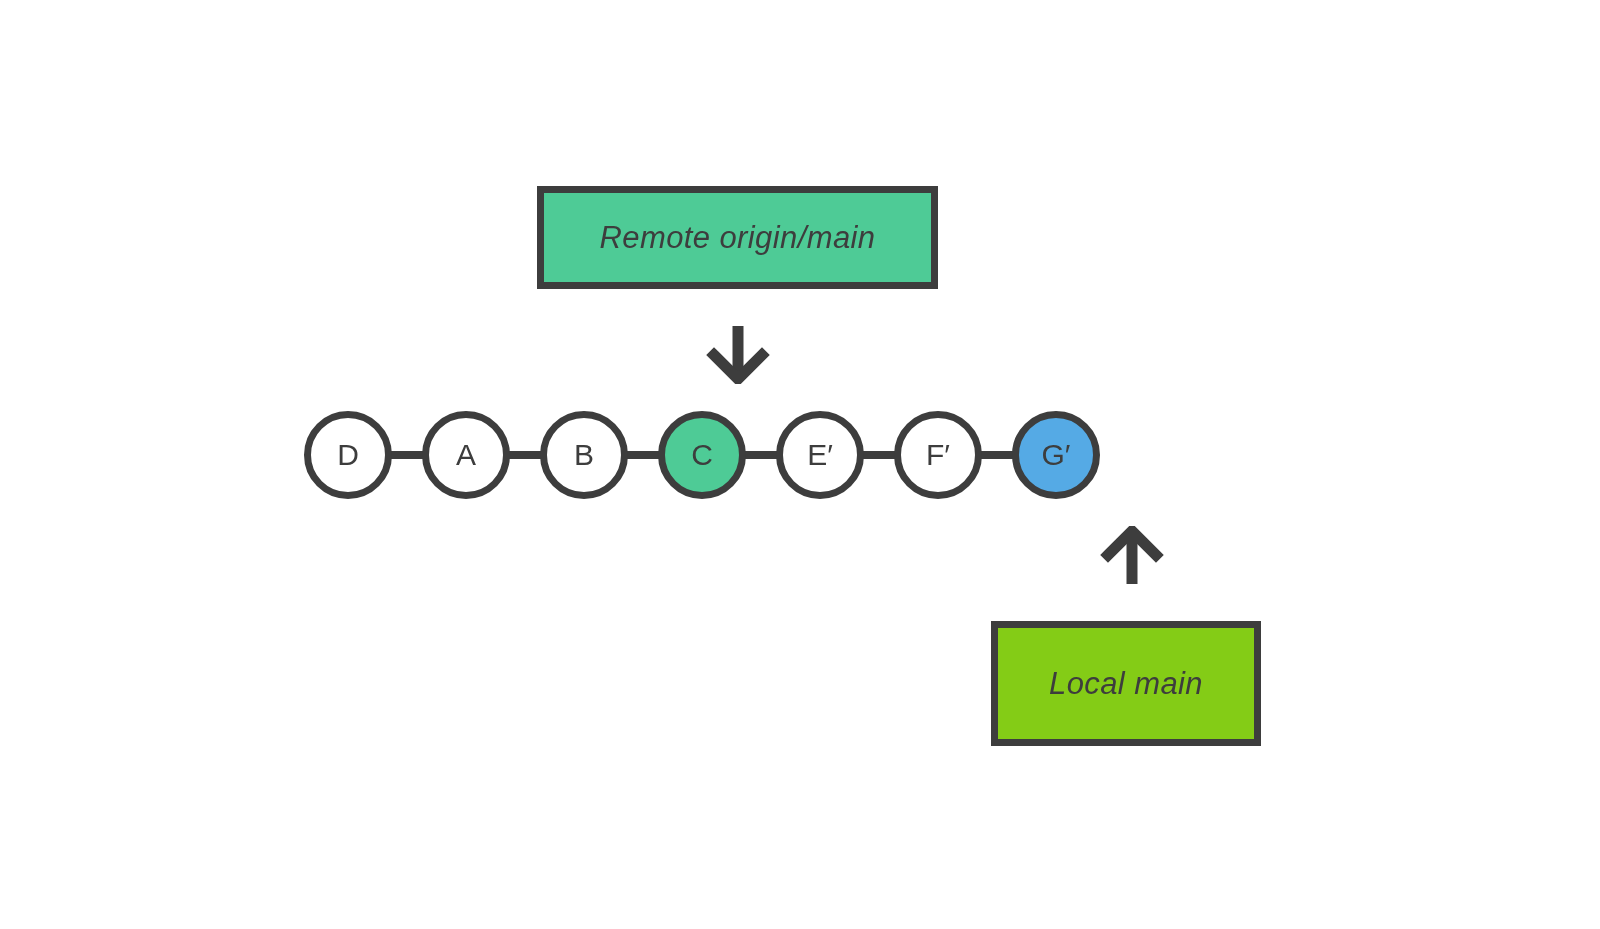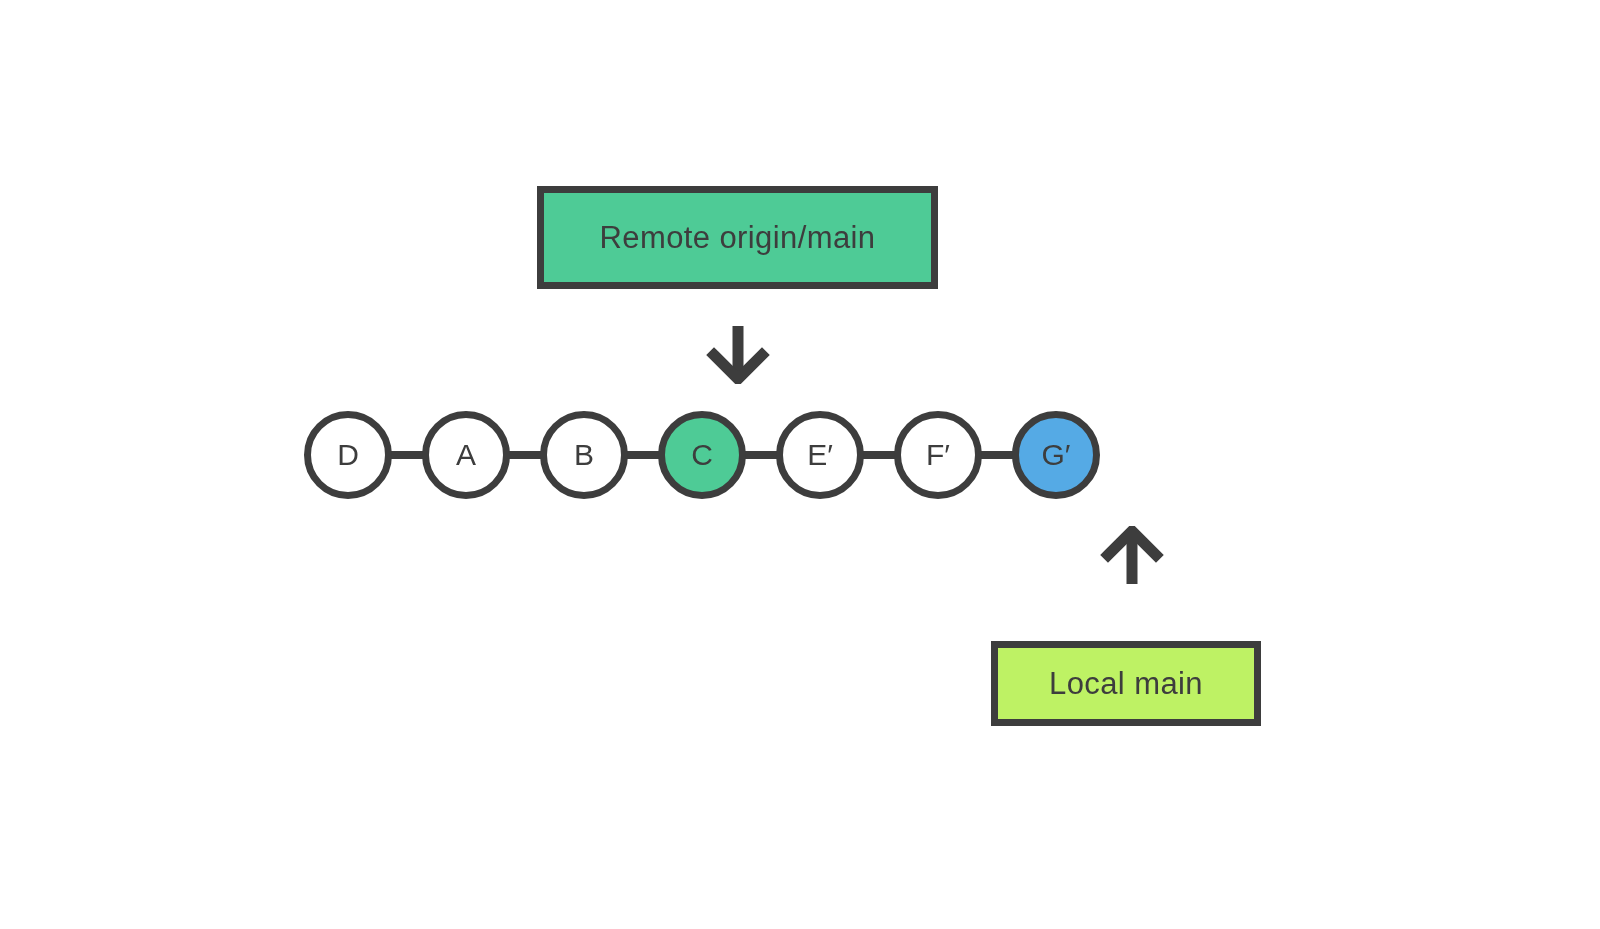--- a/index.html
+++ b/index.html
@@ -41,26 +41,26 @@
     left: 537px;
     top: 186px;
     width: 401px;
     height: 103px;
     background: #4ecb96;
   }
   #local-box {
     left: 991px;
     top: 621px;
     width: 270px;
-    height: 85px;
-    background: #bef264;
-    margin-top: 20px;
+    height: 125px;
+    background: #84cc16;
   }
   .label-box .box-text {
     pointer-events: none;
+    font-style: italic;
   }
 
   
   #chain {
     position: absolute;
     left: 304px;
     top: 411px;
     height: 88px;
     display: flex;
     align-items: center;

